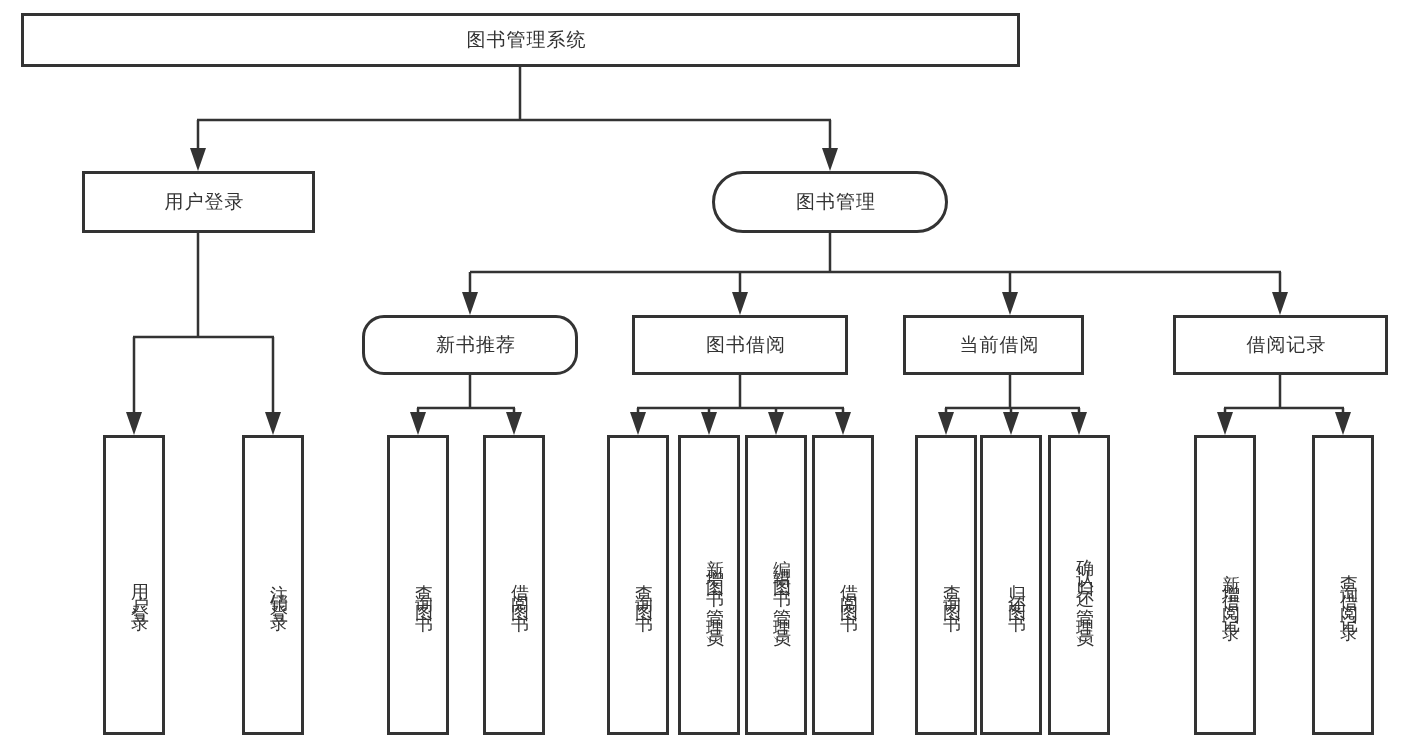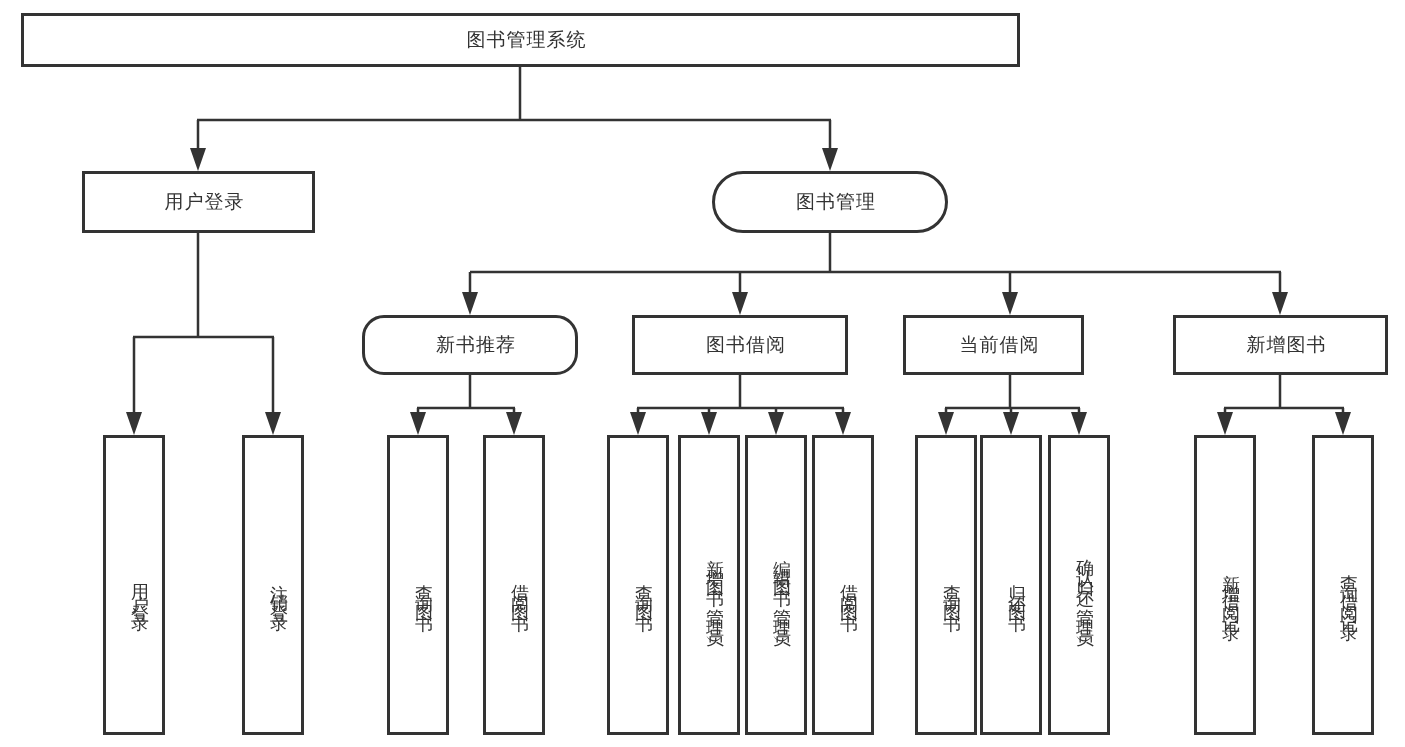--- a/index.html
+++ b/index.html
@@ -83,21 +83,21 @@
   </svg>
 
   <div class="box" style="left:21px;top:13px;width:999px;height:54px;">图书管理系统</div>
 
   <div class="box" style="left:82px;top:171px;width:233px;height:62px;">用户登录</div>
   <div class="box" style="left:712px;top:171px;width:236px;height:62px;border-radius:31px;">图书管理</div>
 
   <div class="box" style="left:362px;top:315px;width:216px;height:60px;border-radius:22px;">新书推荐</div>
   <div class="box" style="left:632px;top:315px;width:216px;height:60px;">图书借阅</div>
   <div class="box" style="left:903px;top:315px;width:181px;height:60px;">当前借阅</div>
-  <div class="box" style="left:1173px;top:315px;width:215px;height:60px;">新增图书</div>
+  <div class="box" style="left:1173px;top:315px;width:215px;height:60px;">借阅记录</div>
 
   <div class="box leaf" style="left:103px;top:435px;width:62px;height:300px;">用户登录</div>
   <div class="box leaf" style="left:242px;top:435px;width:62px;height:300px;">注销登录</div>
 
   <div class="box leaf" style="left:387px;top:435px;width:62px;height:300px;">查询图书</div>
   <div class="box leaf" style="left:483px;top:435px;width:62px;height:300px;">借阅图书</div>
 
   <div class="box leaf" style="left:607px;top:435px;width:62px;height:300px;">查询图书</div>
   <div class="box leaf" style="left:678px;top:435px;width:62px;height:300px;">新增图书（管理员）</div>
   <div class="box leaf" style="left:745px;top:435px;width:62px;height:300px;">编辑图书（管理员）</div>

